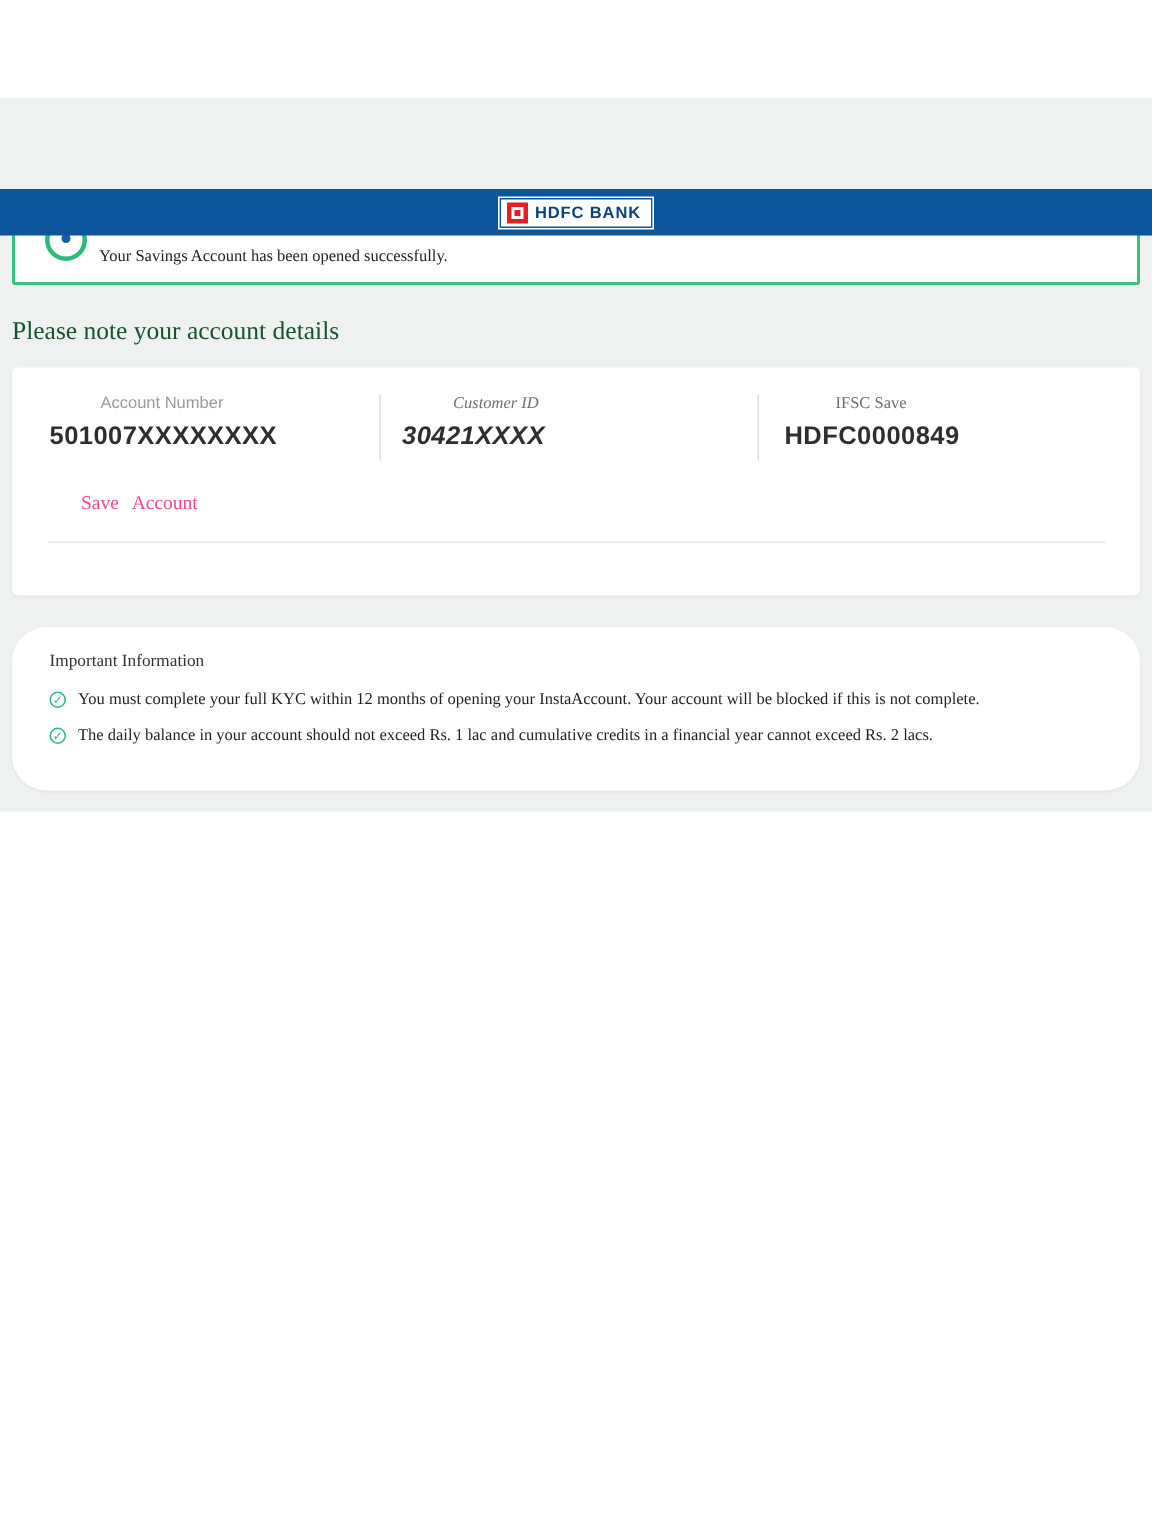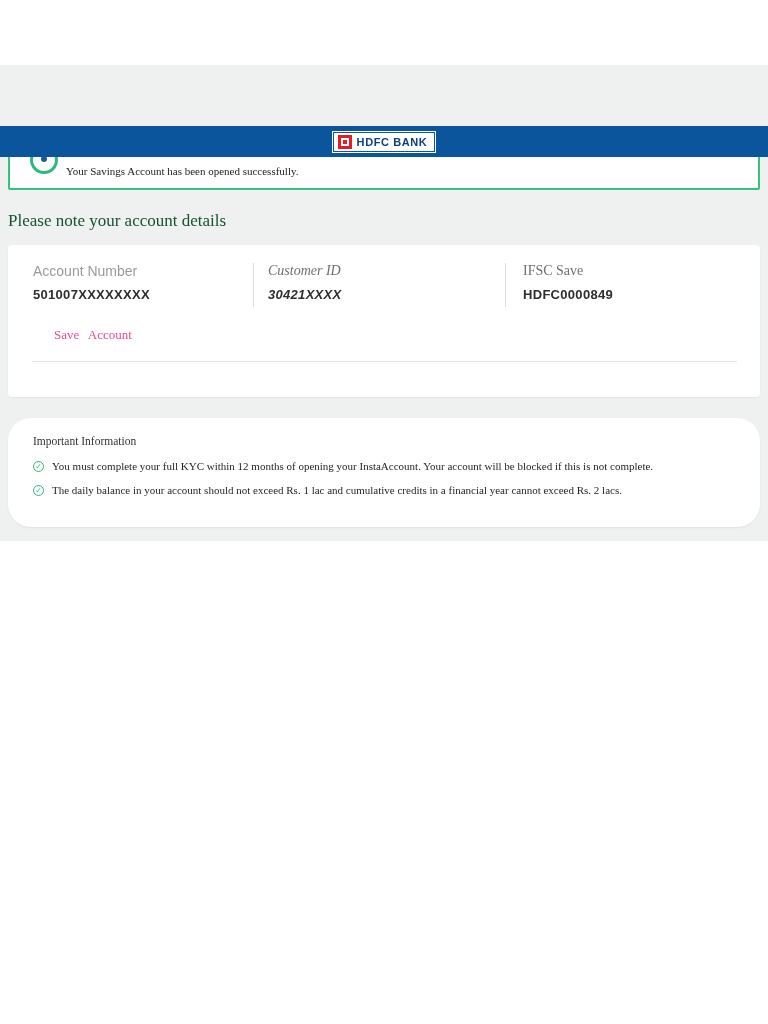--- a/index.html
+++ b/index.html
@@ -120,36 +120,37 @@
   }
   .v-divider.d1 { left: 245px; }
   .v-divider.d2 { left: 497px; }
 
   .field { position: absolute; top: 18px; }
   .field.f0 { left: 25px; }
   .field.f1 { left: 260px; font-style: italic; }
   .field.f2 { left: 515px; }
 
   .field-label {
-    font-size: 14px;
+    font-size: 11px;
     color: #8b8b8b;
     display: block;
     margin-bottom: 6px;
+    margin-left: 34px;
   }
   .field.f0 .field-label {
     font-family: "Liberation Sans", sans-serif;
     color: #9a9a9a;
   }
   .field.f1 .field-label, .field.f2 .field-label {
     font-family: "Liberation Serif", serif;
     color: #6f6f6f;
   }
   .field-value {
     font-family: "Liberation Sans", sans-serif;
-    font-size: 13px;
+    font-size: 17px;
     font-weight: 600;
     color: #2e2e2e;
     letter-spacing: 0.3px;
   }
   .save-link {
     position: absolute;
     left: 46px; top: 82px;
     font-family: "Liberation Serif", serif;
     font-size: 13px;
     color: #ec4899;

